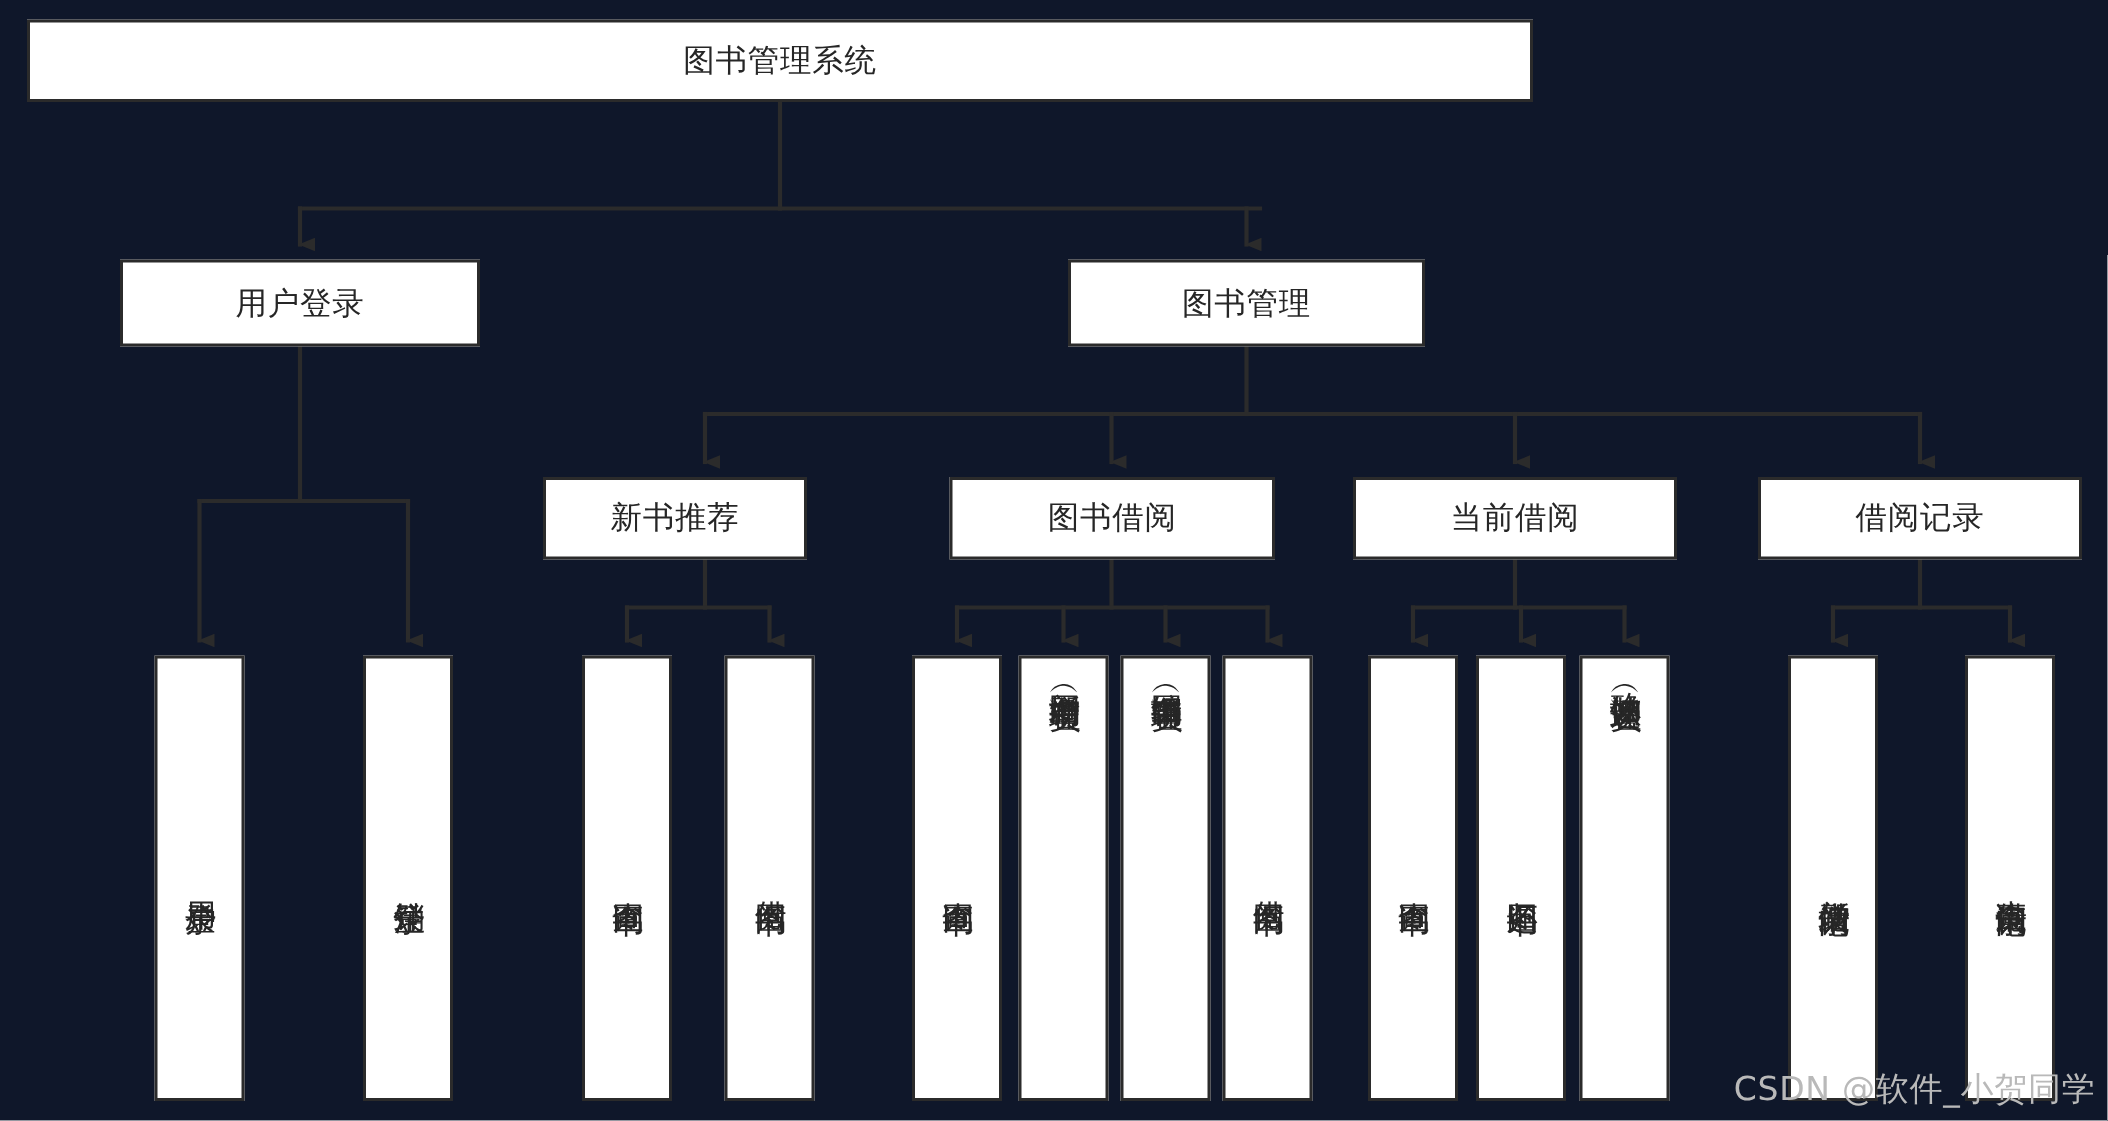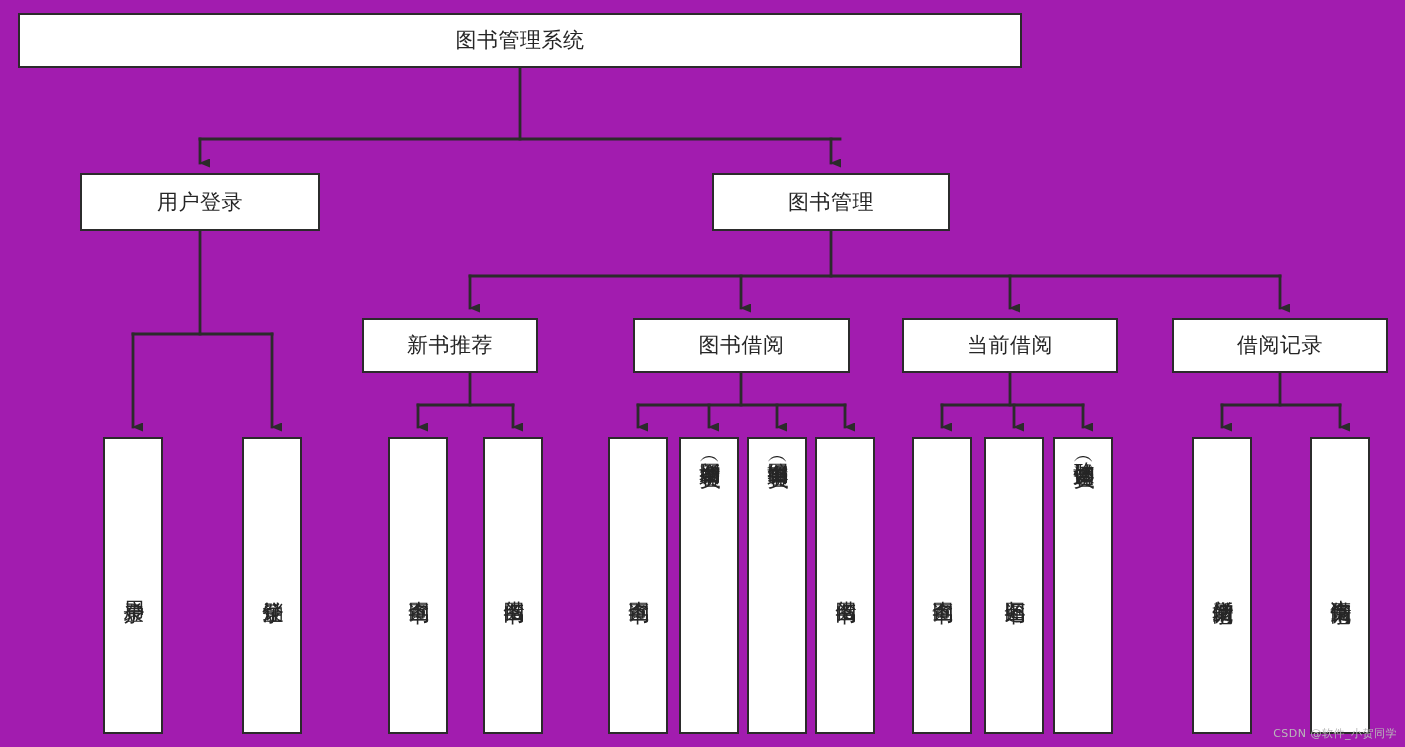--- a/index.html
+++ b/index.html
@@ -8,21 +8,21 @@
     padding: 0;
     background: #ffffff;
   }
   body {
     font-family: "DejaVu Sans", "Liberation Sans", sans-serif;
   }
   #diagram-root {
     position: relative;
     width: 1405px;
     height: 747px;
-    background: #a21caf;
+    background: #0f172a;
     overflow: hidden;
   }
   #connector-layer {
     position: absolute;
     left: 0;
     top: 0;
     width: 1405px;
     height: 747px;
     pointer-events: none;
   }
@@ -61,21 +61,21 @@
     white-space: nowrap;
   }
   .node-leaf.leaf-short {
     align-items: center;
     padding-top: 0;
   }
   #watermark {
     position: absolute;
     right: 8px;
     bottom: 6px;
-    font-size: 11px;
+    font-size: 22px;
     color: #b9b9b9;
     letter-spacing: 0.5px;
     z-index: 5;
     white-space: nowrap;
   }
 </style>
 </head>
 <body>
 
 <div id="diagram-root">

